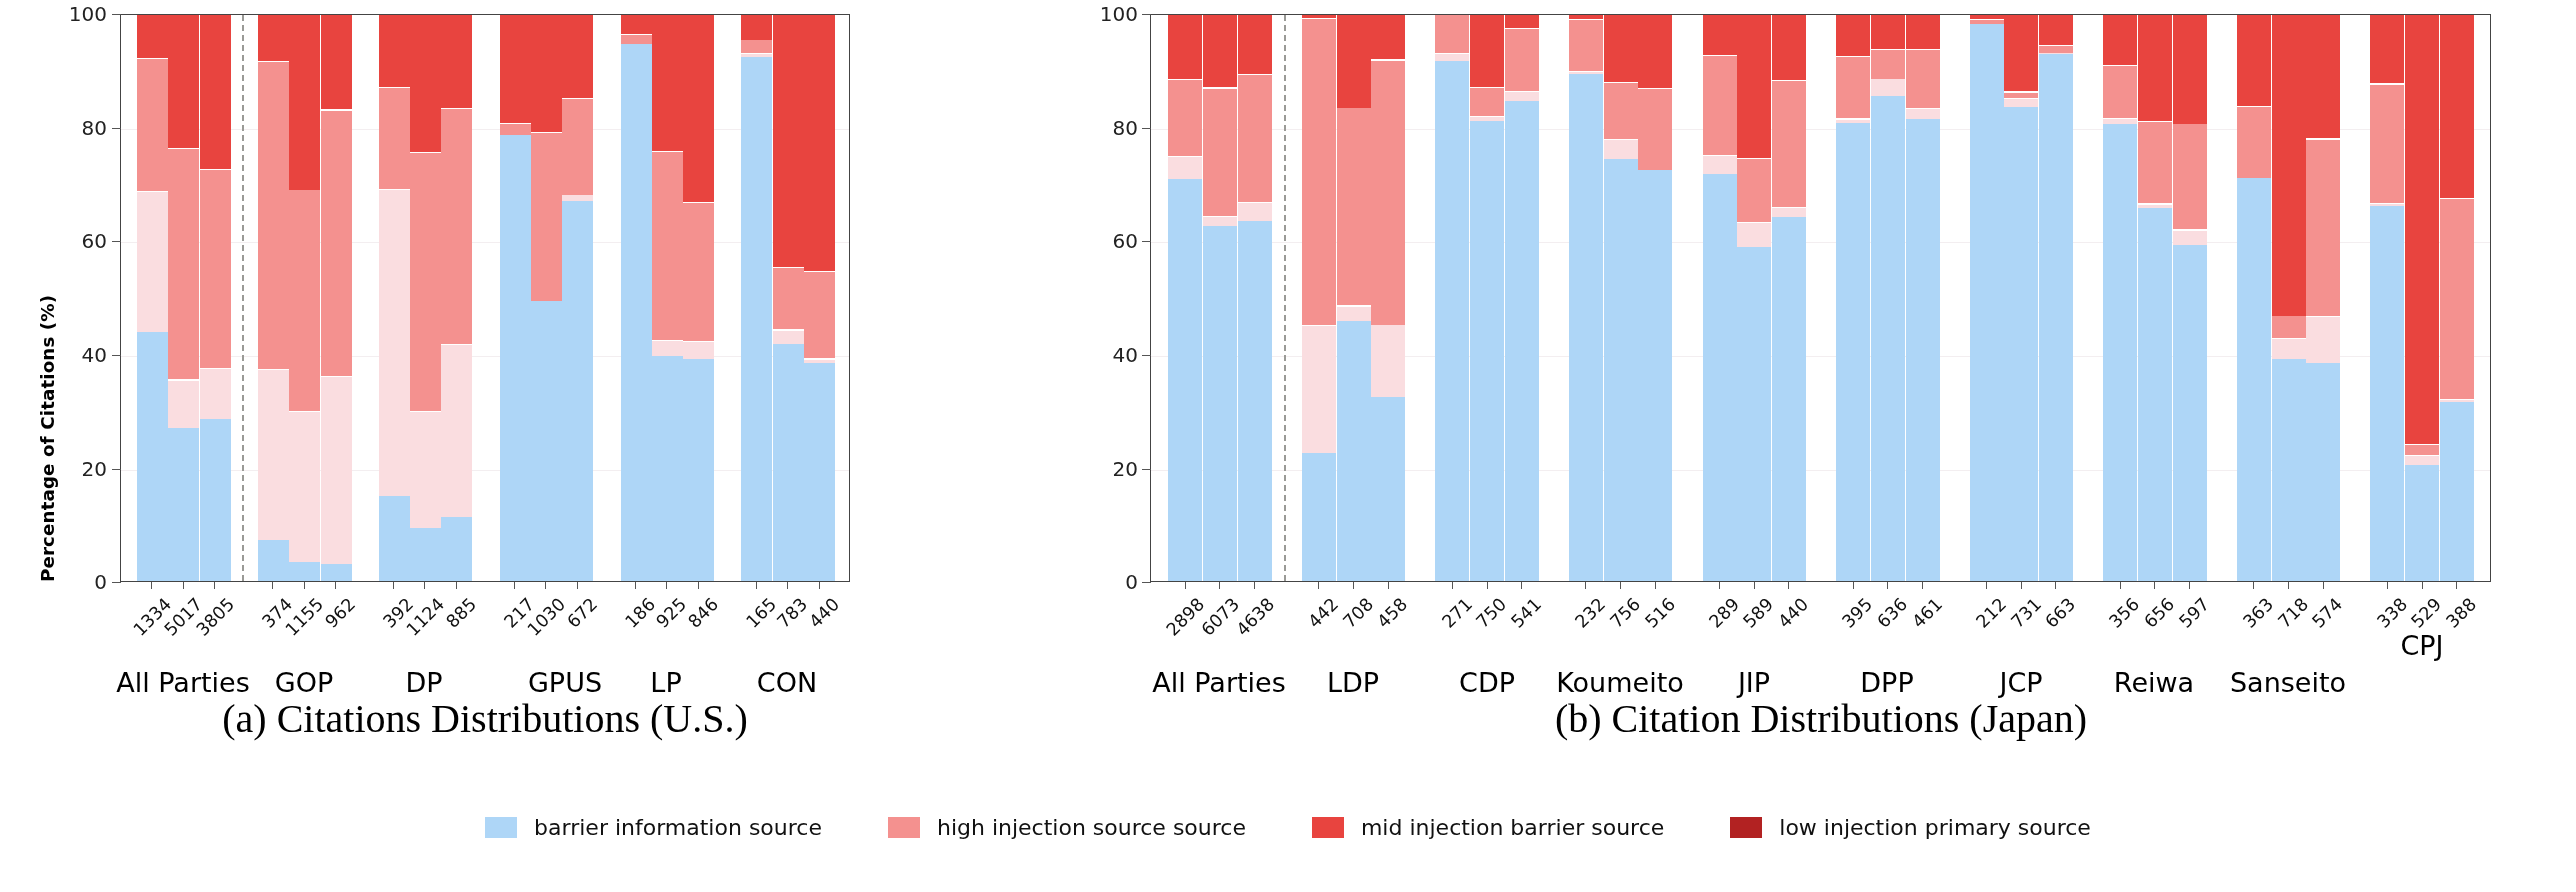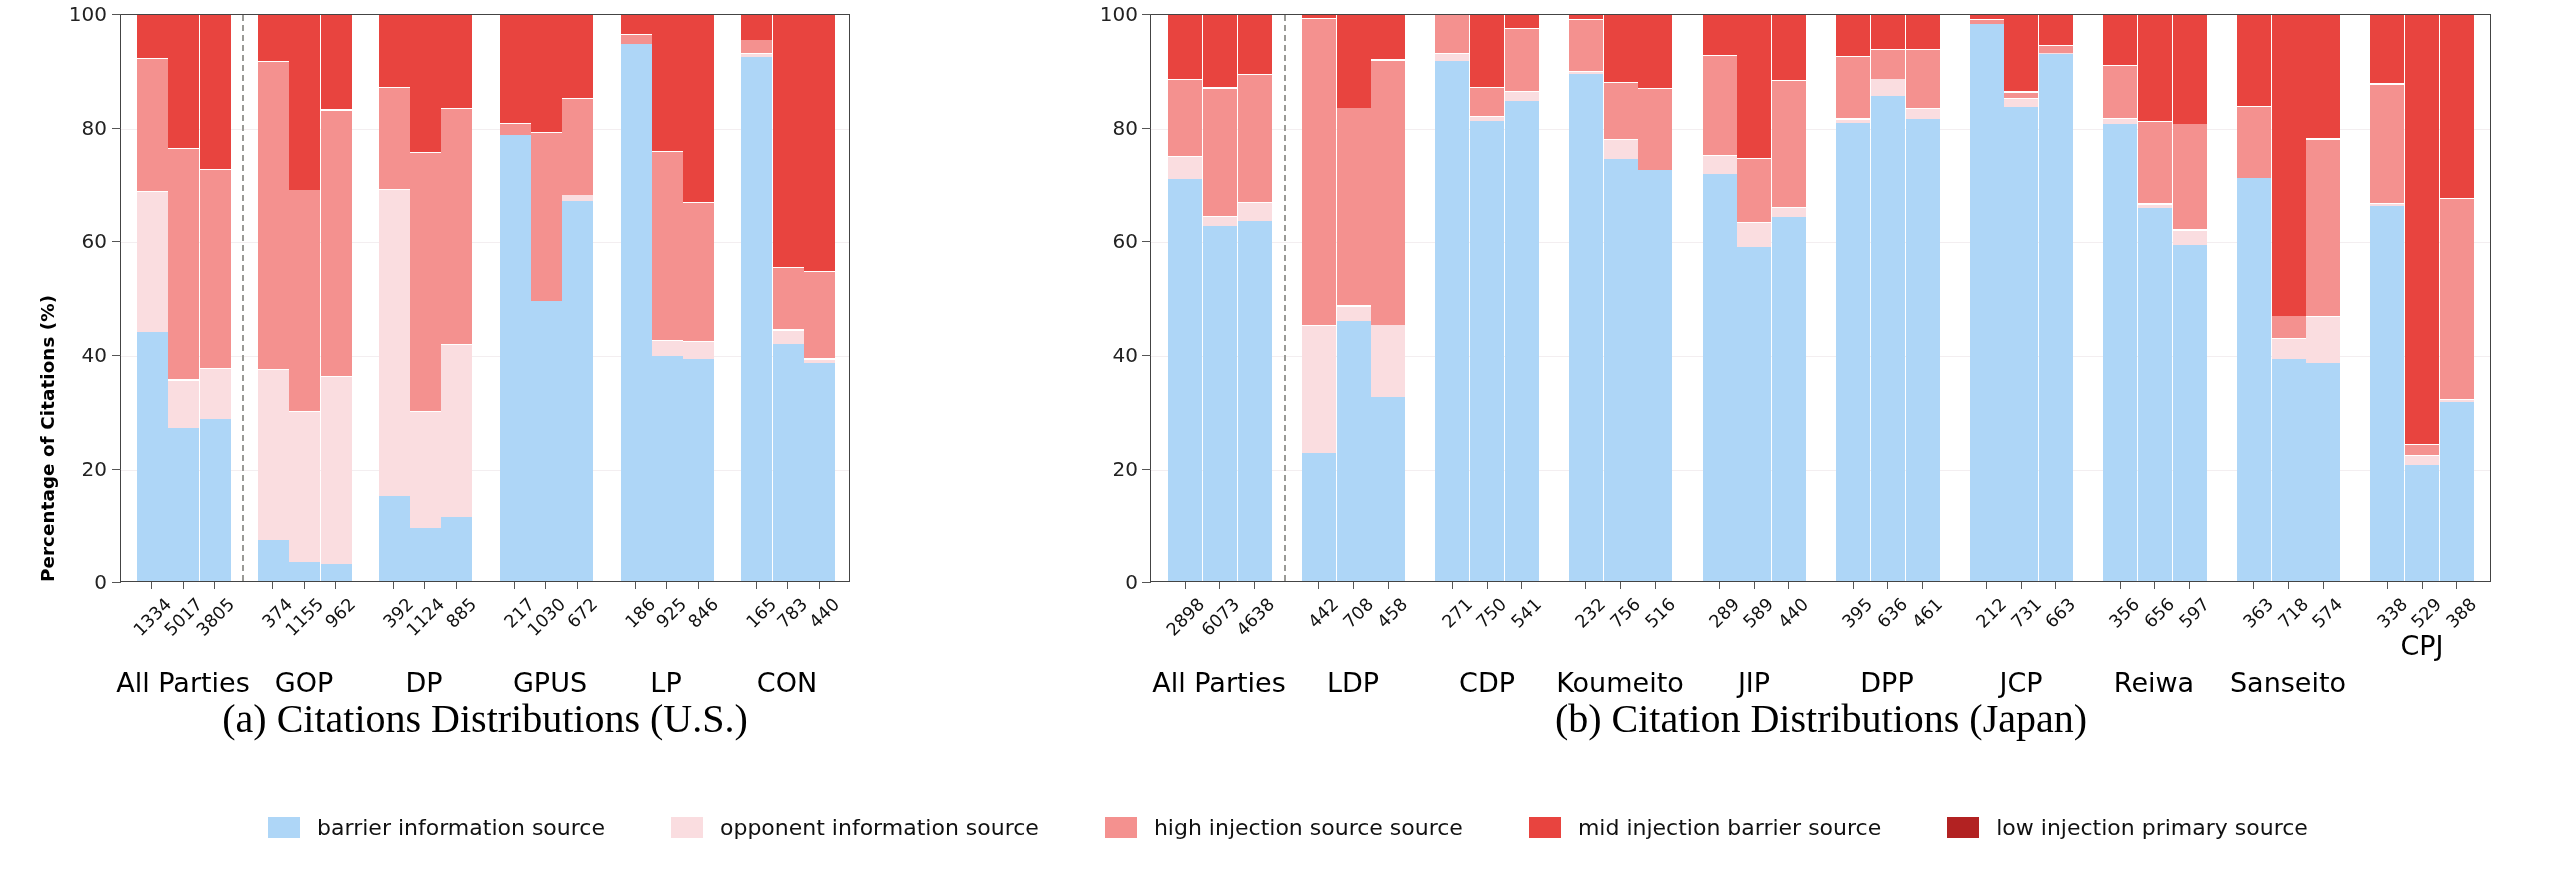--- a/index.html
+++ b/index.html
@@ -231,21 +231,21 @@
       <div class="xtick" style="left: 293px; top: 594px; width: 141px;">1124</div>
       <div class="xtickmark" style="left: 456px; top: 582px;"></div>
       <div class="xtick" style="left: 325px; top: 594px; width: 141px;">885</div>
       <div class="grouplabel" style="left: 424px; top: 667px;">DP</div>
       <div class="xtickmark" style="left: 514px; top: 582px;"></div>
       <div class="xtick" style="left: 383px; top: 594px; width: 141px;">217</div>
       <div class="xtickmark" style="left: 545px; top: 582px;"></div>
       <div class="xtick" style="left: 414px; top: 594px; width: 141px;">1030</div>
       <div class="xtickmark" style="left: 577px; top: 582px;"></div>
       <div class="xtick" style="left: 446px; top: 594px; width: 141px;">672</div>
-      <div class="grouplabel" style="left: 550px; top: 667px;">GPUS</div>
+      <div class="grouplabel" style="left: 565px; top: 667px;">GPUS</div>
       <div class="xtickmark" style="left: 635px; top: 582px;"></div>
       <div class="xtick" style="left: 504px; top: 594px; width: 141px;">186</div>
       <div class="xtickmark" style="left: 666px; top: 582px;"></div>
       <div class="xtick" style="left: 535px; top: 594px; width: 141px;">925</div>
       <div class="xtickmark" style="left: 698px; top: 582px;"></div>
       <div class="xtick" style="left: 567px; top: 594px; width: 141px;">846</div>
       <div class="grouplabel" style="left: 666px; top: 667px;">LP</div>
       <div class="xtickmark" style="left: 756px; top: 582px;"></div>
       <div class="xtick" style="left: 625px; top: 594px; width: 141px;">165</div>
       <div class="xtickmark" style="left: 787px; top: 582px;"></div>
@@ -525,24 +525,20 @@
       <div class="grouplabel" style="left: 1547px; top: 630px;">CPJ</div>
       <div class="caption" style="left: 946px; top: 695px;">(b) Citation Distributions (Japan)</div>
     </div>
 
   <div class="legend" id="legend">
       <div class="legend-item">
         <span class="legend-swatch" style="background: rgb(174, 214, 247);"></span>
         <span class="legend-label">barrier information source</span>
       </div>
       <div class="legend-item">
-        <span class="legend-swatch" style="background: rgb(250, 221, 224);"></span>
-        <span class="legend-label">opponent information source</span>
-      </div>
-      <div class="legend-item">
         <span class="legend-swatch" style="background: rgb(244, 145, 143);"></span>
         <span class="legend-label">high injection source source</span>
       </div>
       <div class="legend-item">
         <span class="legend-swatch" style="background: rgb(232, 68, 63);"></span>
         <span class="legend-label">mid injection barrier source</span>
       </div>
       <div class="legend-item">
         <span class="legend-swatch" style="background: rgb(178, 34, 34);"></span>
         <span class="legend-label">low injection primary source</span>

